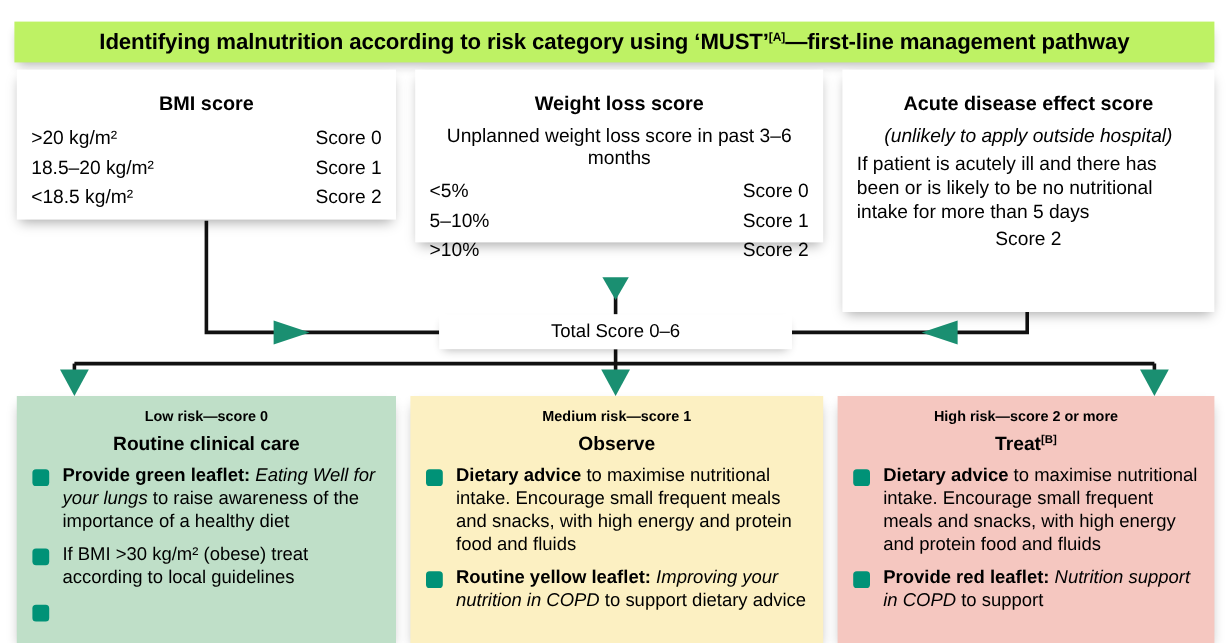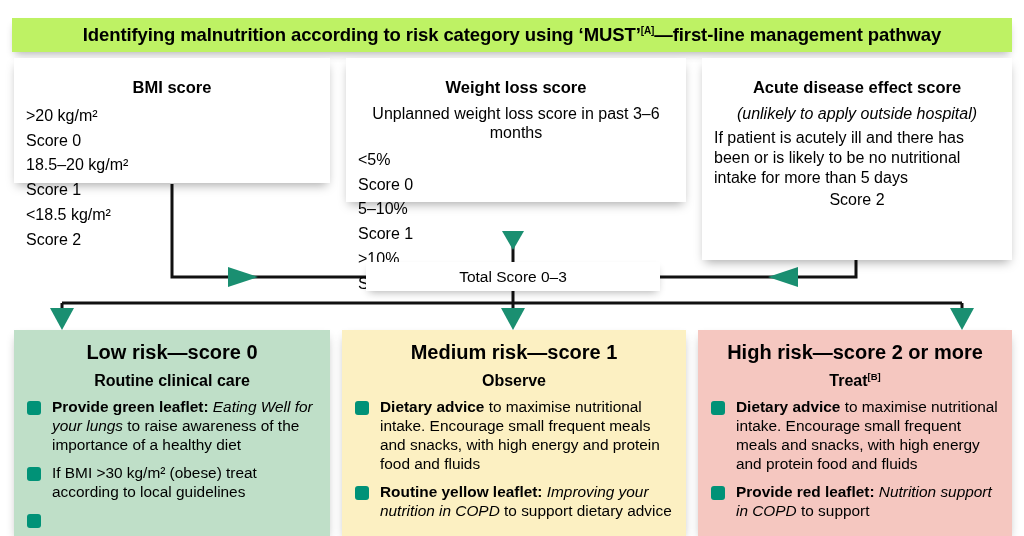--- a/index.html
+++ b/index.html
@@ -66,21 +66,20 @@
     color: #000;
     line-height: 1.24;
     margin: 0;
   }
   .score-row {
     display: flex;
     justify-content: space-between;
     font-size: 16px;
     color: #000;
     line-height: 1.55;
-    flex-direction: column;
   }
   .score-center {
     text-align: center;
     font-size: 16px;
     color: #000;
     margin-top: 3px;
   }
 
   
   #bmi-card        { left: 14px;  top: 58px;  width: 316px; height: 125px; }
@@ -104,21 +103,21 @@
     position: absolute;
     padding: 10px 12px 0 12px;
     box-shadow: 0 5px 10px -3px rgba(0,0,0,0.32);
     overflow: hidden;
   }
   #risk-low    { left: 14px;  top: 330px; width: 316px; height: 206px; background: #bfdfc8; }
   #risk-med    { left: 342px; top: 330px; width: 344px; height: 206px; background: #fcf0c2; }
   #risk-high   { left: 698px; top: 330px; width: 314px; height: 206px; background: #f5c7c0; }
 
   .risk-title {
-    font-size: 20px; font-weight: bold; text-align: center;
+    font-size: 12px; font-weight: bold; text-align: center;
     color: #000; line-height: 1.25; margin: 0 0 6px 0;
   }
   .risk-action {
     font-size: 16px; font-weight: bold; text-align: center;
     color: #000; line-height: 1.25; margin: 0 0 7px 0;
   }
   .risk-action sup { font-size: 9.5px; vertical-align: super; }
 
   ul.bullets { list-style: none; margin: 0; padding: 0; }
   ul.bullets li {
@@ -207,21 +206,21 @@
   </div>
 
   <div class="card" id="acute-card">
     <h3>Acute disease effect score</h3>
     <p class="sub italic">(unlikely to apply outside hospital)</p>
     <p class="para">If patient is acutely ill and there has been or is likely to be no nutritional intake for more than 5 days</p>
     <div class="score-center">Score 2</div>
   </div>
 
   <div id="total-card">
-    <span class="total-text">Total Score 0–3</span>
+    <span class="total-text">Total Score 0–6</span>
   </div>
 
   <div class="risk" id="risk-low">
     <div class="risk-title">Low risk—score 0</div>
     <div class="risk-action">Routine clinical care</div>
     <ul class="bullets">
       <li>
         <span class="sq"></span>
         <span class="b">Provide green leaflet:</span><span class="i"> Eating Well for your lungs</span><span> to raise awareness of the importance of a healthy diet</span>
       </li>

